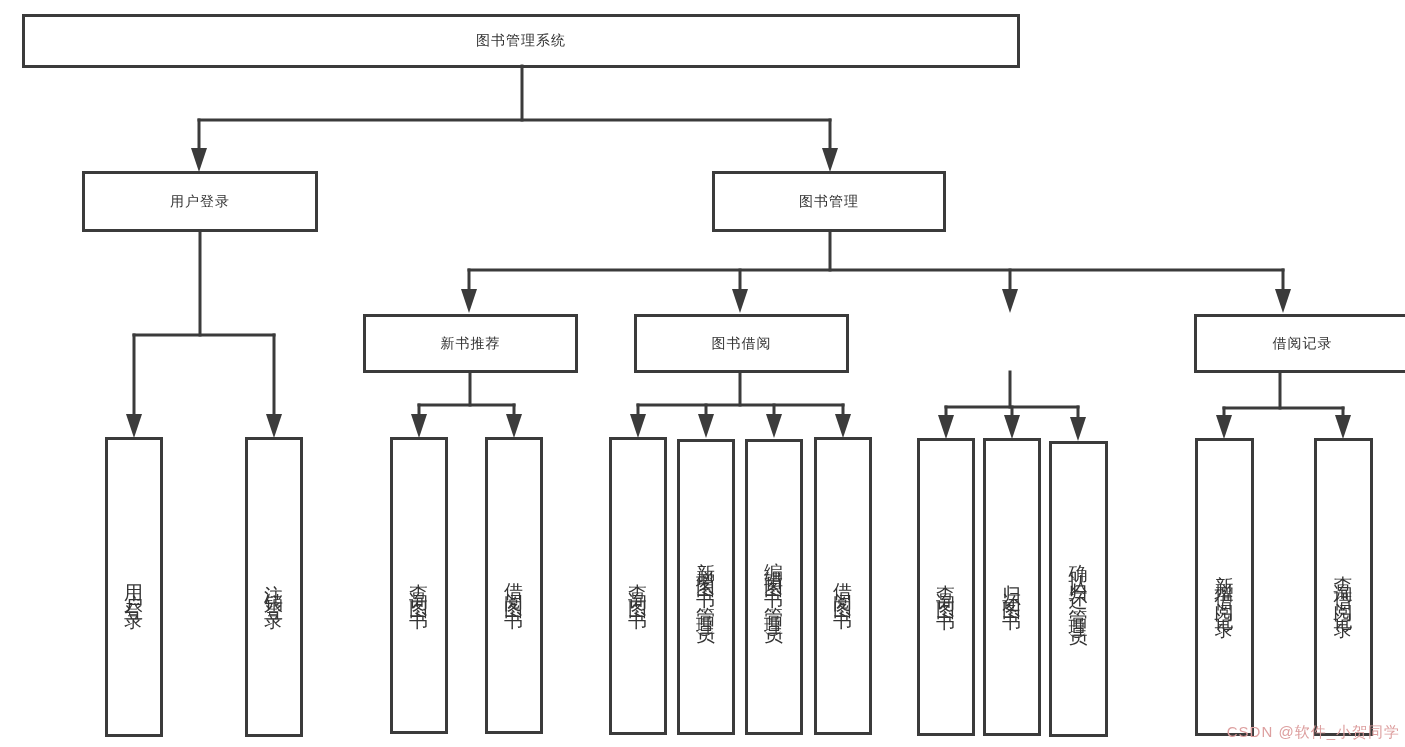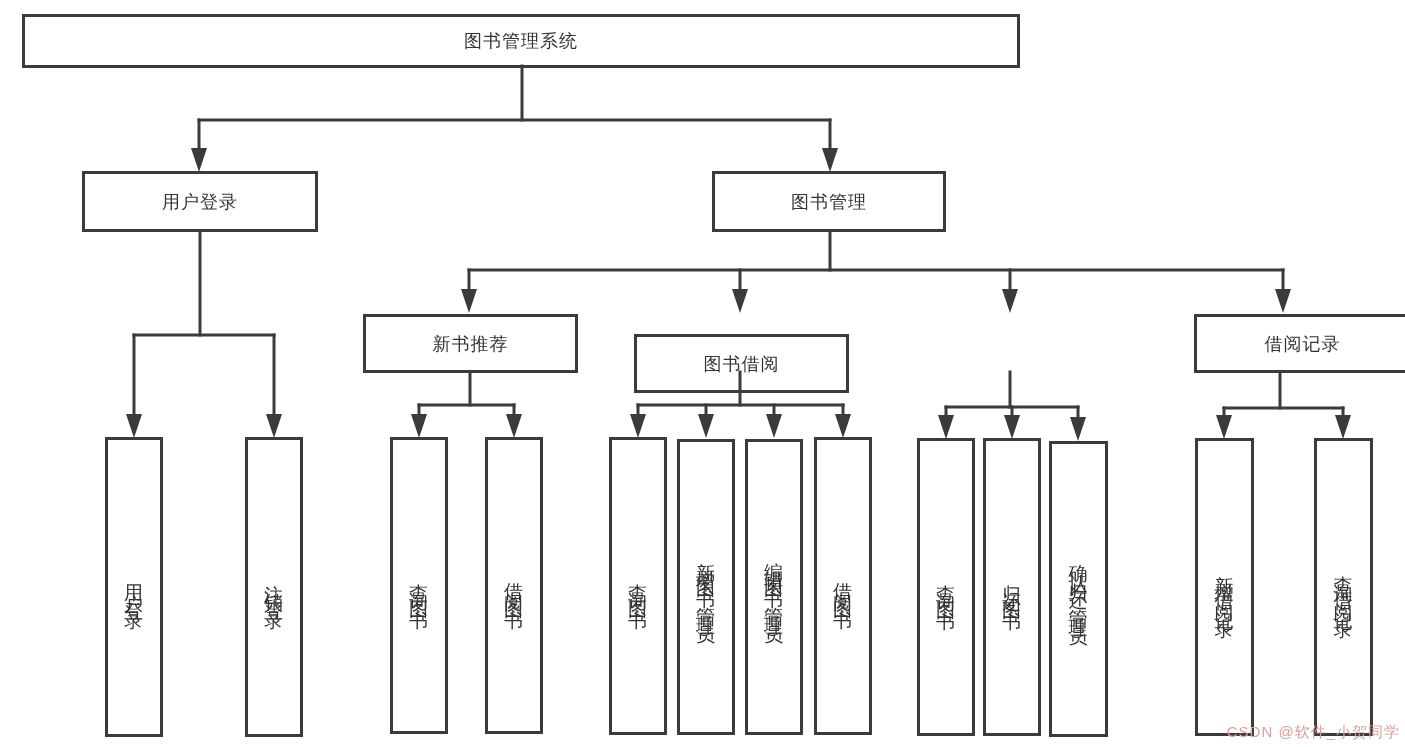--- a/index.html
+++ b/index.html
@@ -6,21 +6,21 @@
   .stage {
     position:relative; width:1405px; height:747px; background:#ffffff;
     font-family:"Liberation Sans", sans-serif; color:#333333; overflow:hidden;
   }
   .wires { position:absolute; left:0; top:0; z-index:2; pointer-events:none; }
   .node {
     position:absolute; box-sizing:border-box; background:#ffffff;
     border:3px solid #3b3b3b; display:flex; align-items:center; justify-content:center;
     z-index:1; white-space:nowrap;
   }
-  .h { font-size:18px; letter-spacing:1px; }
+  .h { font-size:14px; letter-spacing:1px; }
   .v {
     writing-mode:vertical-rl; text-orientation:mixed;
     font-size:19px; letter-spacing:9px; line-height:1;
   }
   .watermark {
     position:absolute; right:5px; bottom:5px; z-index:3;
     font-size:15px; letter-spacing:1px; color:#dd9f9f;
   }
 </style>
 </head>
@@ -107,21 +107,21 @@
   <div class="node h" style="left:82px; top:171px; width:236px; height:61px;">
     <span>用户登录</span>
   </div>
   <div class="node h" style="left:712px; top:171px; width:234px; height:61px;">
     <span>图书管理</span>
   </div>
 
   <div class="node h" style="left:363px; top:314px; width:215px; height:59px;font-family:Liberation Mono, monospace;">
     <span>新书推荐</span>
   </div>
-  <div class="node h" style="left:634px; top:314px; width:215px; height:59px;margin-top:20px;">
+  <div class="node h" style="left:634px; top:314px; width:215px; height:59px;">
     <span>图书借阅</span>
   </div>
   <div class="node h" style="left:1174px; top:314px; width:217px; height:59px;margin-left:20px;">
     <span>借阅记录</span>
   </div>
 
   <div class="node v" style="left:105px; top:437px; width:58px; height:300px;">
     <span>用户登录</span>
   </div>
   <div class="node v" style="left:245px; top:437px; width:58px; height:300px;">

